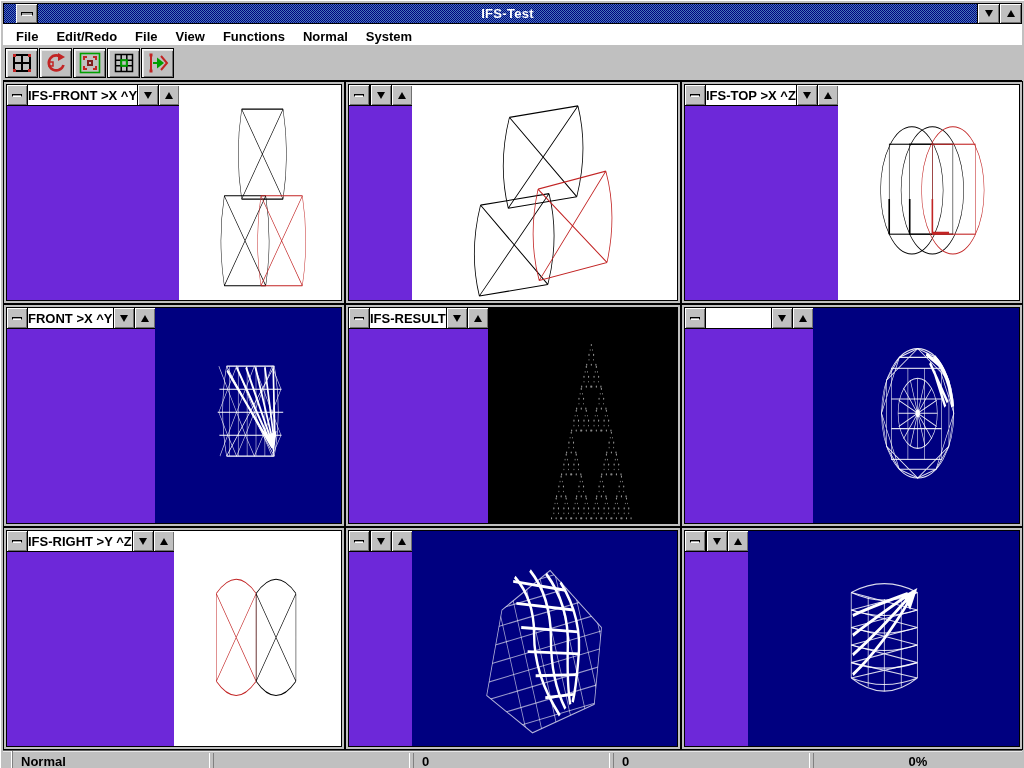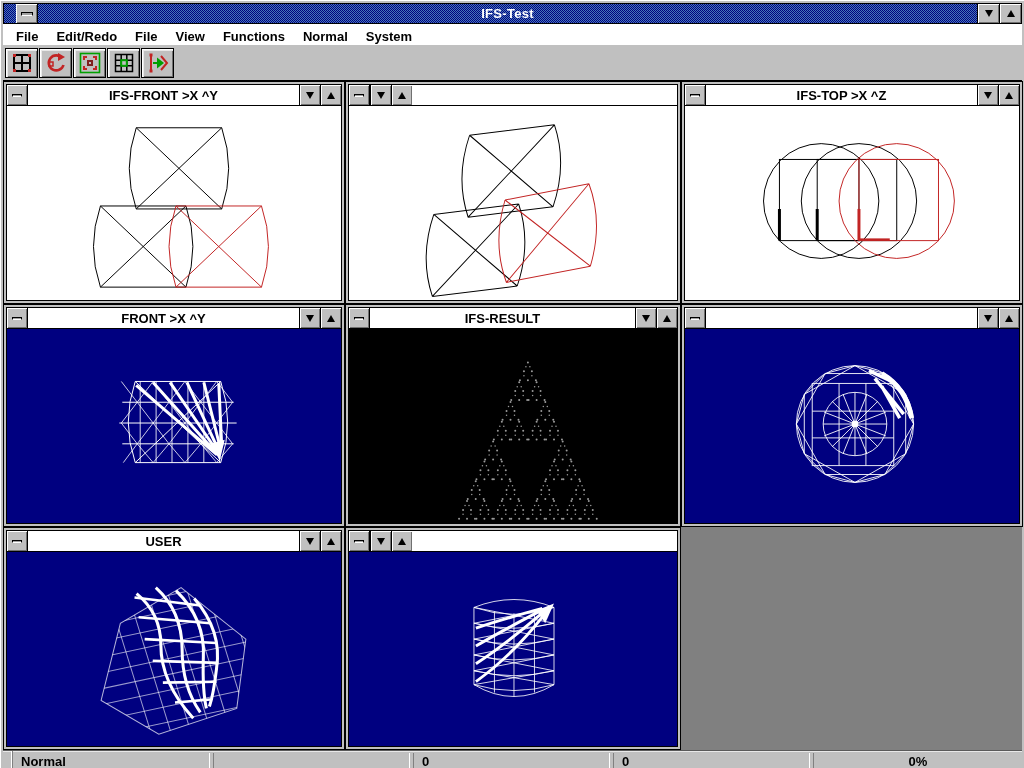--- a/index.html
+++ b/index.html
@@ -33,21 +33,21 @@
   
   .toolbar{height:35px;background:#c0c0c0;display:flex;align-items:center;padding-left:2px;border-bottom:1px solid #000;}
   .tbtn{
     width:33px;height:30px;margin-right:1px;background:#c0c0c0;border:1px solid #000;box-sizing:border-box;
     box-shadow:inset 1px 1px 0 #fff, inset 2px 2px 0 #e8e8e8, inset -1px -1px 0 #707070;
     display:flex;align-items:center;justify-content:center;cursor:pointer;
   }
   
   .mdi{display:grid;grid-template-columns:342px 336px 342px;grid-template-rows:223px 223px 223px;height:669px;background:#808080;}
   .child{background:#c0c0c0;border:1px solid #000;box-sizing:border-box;padding:2px;}
-  .child-in{border:1px solid #000;height:100%;box-sizing:border-box;display:flex;flex-direction:column;background:#6d28d9;}
+  .child-in{border:1px solid #000;height:100%;box-sizing:border-box;display:flex;flex-direction:row;background:#6d28d9;}
   .ctbar{height:20px;display:flex;align-items:stretch;border-bottom:1px solid #000;background:#fff;flex:0 0 auto;}
   .ctbar .ttext{flex:1;display:flex;align-items:center;justify-content:center;font-weight:bold;font-size:13px;color:#000;overflow:hidden;white-space:nowrap;}
   .ctbar.active .ttext{color:#fff;}
   .csys{width:20px;background:#c0c0c0;border-right:1px solid #000;display:flex;align-items:center;justify-content:center;box-shadow:inset 1px 1px 0 #fff, inset -1px -1px 0 #707070;cursor:pointer;}
   .cbtn{width:20px;background:#c0c0c0;border-left:1px solid #000;display:flex;align-items:center;justify-content:center;box-shadow:inset 1px 1px 0 #fff, inset -1px -1px 0 #707070;cursor:pointer;}
   .csys .sys-dash{width:10px;height:3px;}
   .canvas{flex:1;position:relative;overflow:hidden;}
   .canvas svg{position:absolute;inset:0;width:100%;height:100%;}
   .bg-white{background:#fff;}
   .bg-black{background:#000;}
@@ -335,28 +335,49 @@
             </g>
             <g stroke="#fff" fill="none">
               <path d="M198,45Q223,60 228,90" stroke-width="5"></path>
               <path d="M191,50L220,86 M198,58L216,90 M185,42L206,52" stroke-width="3.5"></path>
             </g>
           </svg>
         </div>
       </div>
     </div>
 
-
-    <div class="child">
-      <div class="child-in">
-        <div class="ctbar">
-          <div class="csys">
-              <div class="sys-dash"></div>
-            </div>
-          <div class="ttext">USER</div>
+    <div class="child">
+      <div class="child-in">
+        <div class="ctbar">
+          <div class="csys">
+              <div class="sys-dash"></div>
+            </div>
+          <div class="ttext">IFS-RIGHT &gt;Y ^Z</div>
+          <div class="cbtn">
+              <div class="tri down"></div>
+            </div>
+          <div class="cbtn">
+              <div class="tri up"></div>
+            </div>
+        </div>
+        <div class="canvas bg-white">
+          <svg viewBox="0 0 336 196" preserveAspectRatio="none">
+            <use href="#cyl-side" transform="translate(85,37)" class="wire-red"></use>
+            <use href="#cyl-side" transform="translate(165,37)" class="wire-black"></use>
+          </svg>
+        </div>
+      </div>
+    </div>
+
+    <div class="child">
+      <div class="child-in">
+        <div class="ctbar">
+          <div class="csys">
+              <div class="sys-dash"></div>
+            </div>
           <div class="cbtn">
               <div class="tri down"></div>
             </div>
           <div class="cbtn">
               <div class="tri up"></div>
             </div>
         </div>
         <div class="canvas bg-navy">
           <svg viewBox="0 0 330 196" preserveAspectRatio="none">
             <g stroke="#fff" stroke-opacity=".6" fill="none" clip-path="url(#hexclip)">

